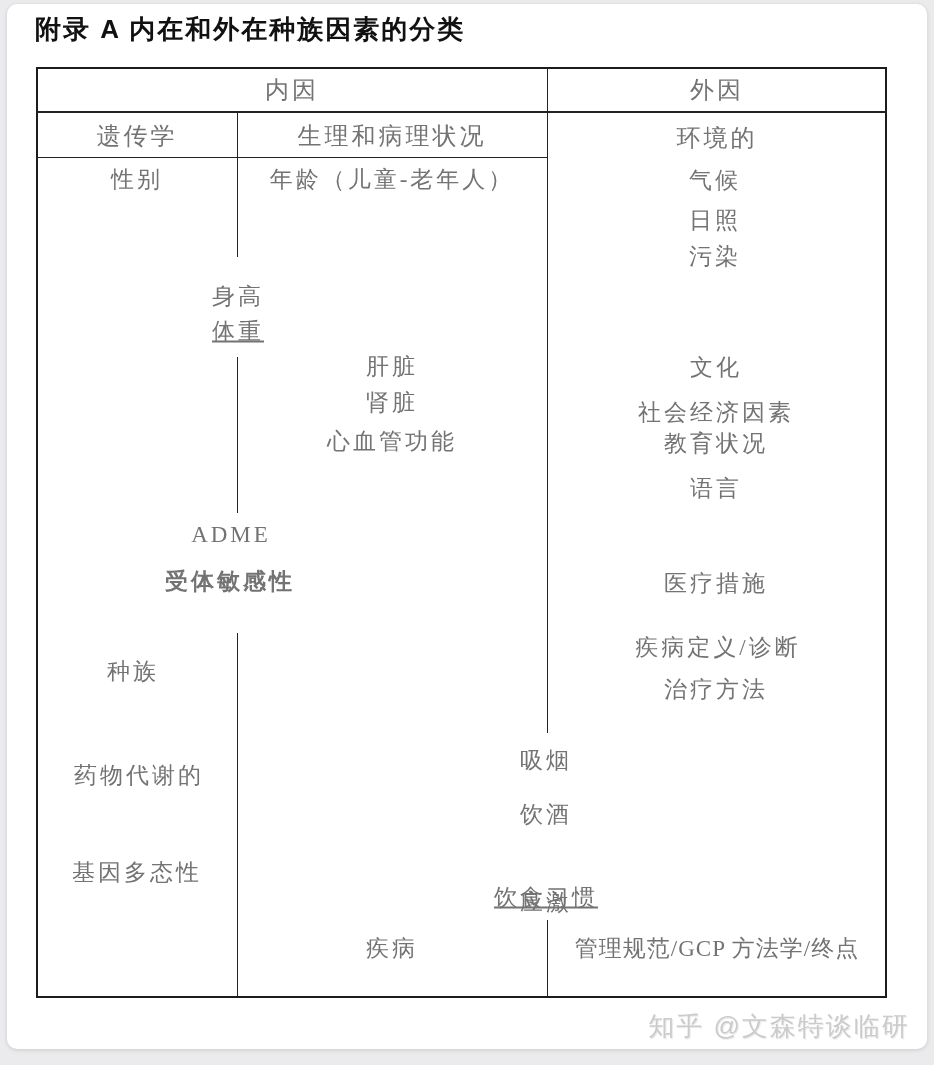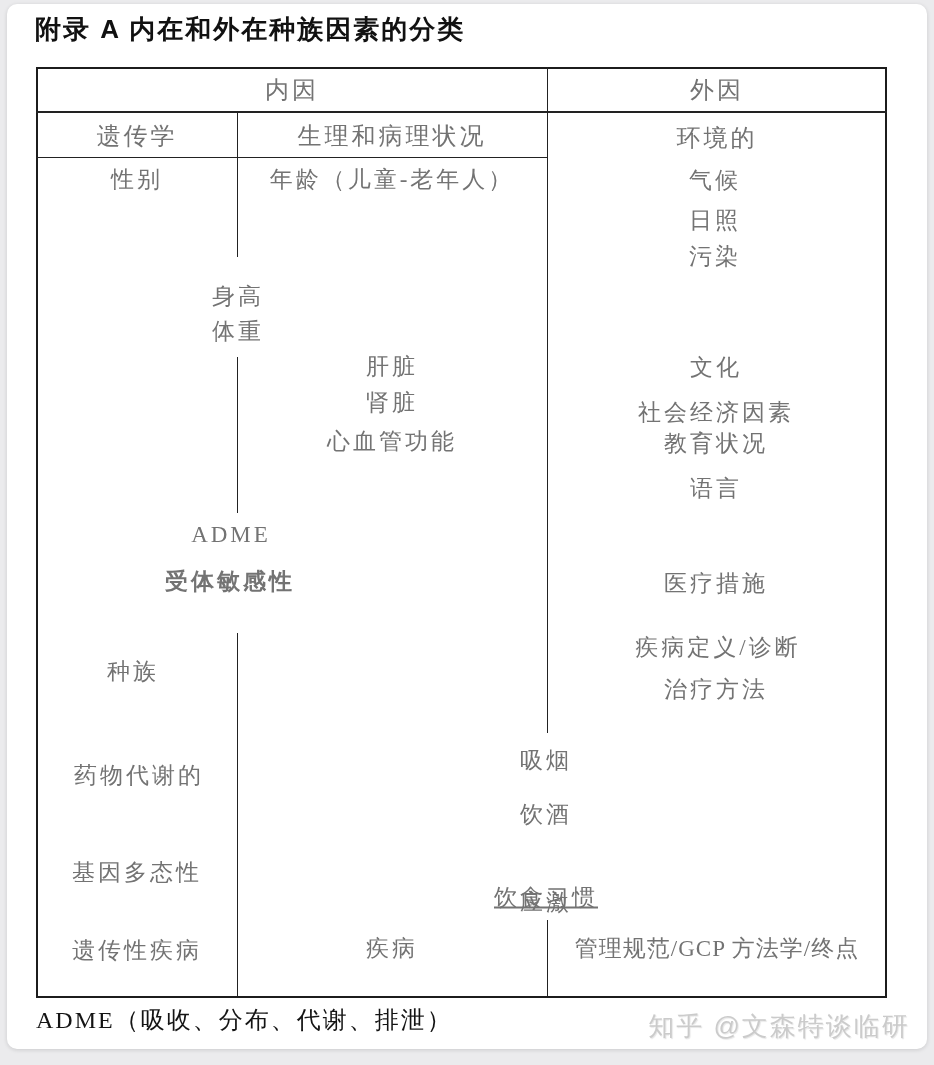--- a/index.html
+++ b/index.html
@@ -98,24 +98,23 @@
   <div class="cell hdr" style="left:292px; top:90px;">内因</div>
   <div class="cell hdr" style="left:717px; top:90px;">外因</div>
   <div class="cell hdr" style="left:137px; top:136px;">遗传学</div>
   <div class="cell hdr" style="left:392px; top:136px;">生理和病理状况</div>
   <div class="cell hdr" style="left:717px; top:138px;">环境的</div>
 
   <div class="cell" style="left:137px; top:179px;">性别</div>
   <div class="cell" style="left:133px; top:671px;">种族</div>
   <div class="cell" style="left:137px; top:872px;">基因多态性</div>
   <div class="cell" style="left:139px; top:775px;">药物代谢的</div>
-  <div class="cell" style="left:137px; top:950px;">遗传性疾病</div>
 
   <div class="cell" style="left:238px; top:296px;">身高</div>
-  <div class="cell" style="left:238px; top:331px;">体重</div>
+  <div class="cell" style="left:238px; top:331px;text-decoration:underline;">体重</div>
   <div class="cell" style="left:231px; top:535px;">ADME</div>
   <div class="cell" style="left:230px; top:581px;font-weight:bold;">受体敏感性</div>
 
   <div class="cell" style="left:392px; top:179px;">年龄（儿童-老年人）</div>
   <div class="cell" style="left:392px; top:366px;">肝脏</div>
   <div class="cell" style="left:392px; top:402px;">肾脏</div>
   <div class="cell" style="left:392px; top:441px;">心血管功能</div>
   <div class="cell" style="left:392px; top:948px;">疾病</div>
 
   <div class="cell" style="left:546px; top:760px;">吸烟</div>
@@ -128,15 +127,14 @@
   <div class="cell" style="left:715px; top:256px;">污染</div>
   <div class="cell" style="left:716px; top:367px;">文化</div>
   <div class="cell" style="left:716px; top:412px;">社会经济因素</div>
   <div class="cell" style="left:716px; top:443px;">教育状况</div>
   <div class="cell" style="left:716px; top:488px;">语言</div>
   <div class="cell" style="left:716px; top:583px;">医疗措施</div>
   <div class="cell" style="left:718px; top:647px;">疾病定义/诊断</div>
   <div class="cell" style="left:716px; top:689px;">治疗方法</div>
   <div class="cell tight" style="left:717px; top:948px;">管理规范/GCP 方法学/终点</div>
 
-  <div class="footnote">ADME（吸收、分布、代谢、排泄）</div>
   <div class="watermark">知乎 @文森特谈临研</div>
 </div>
 
 </body></html>

